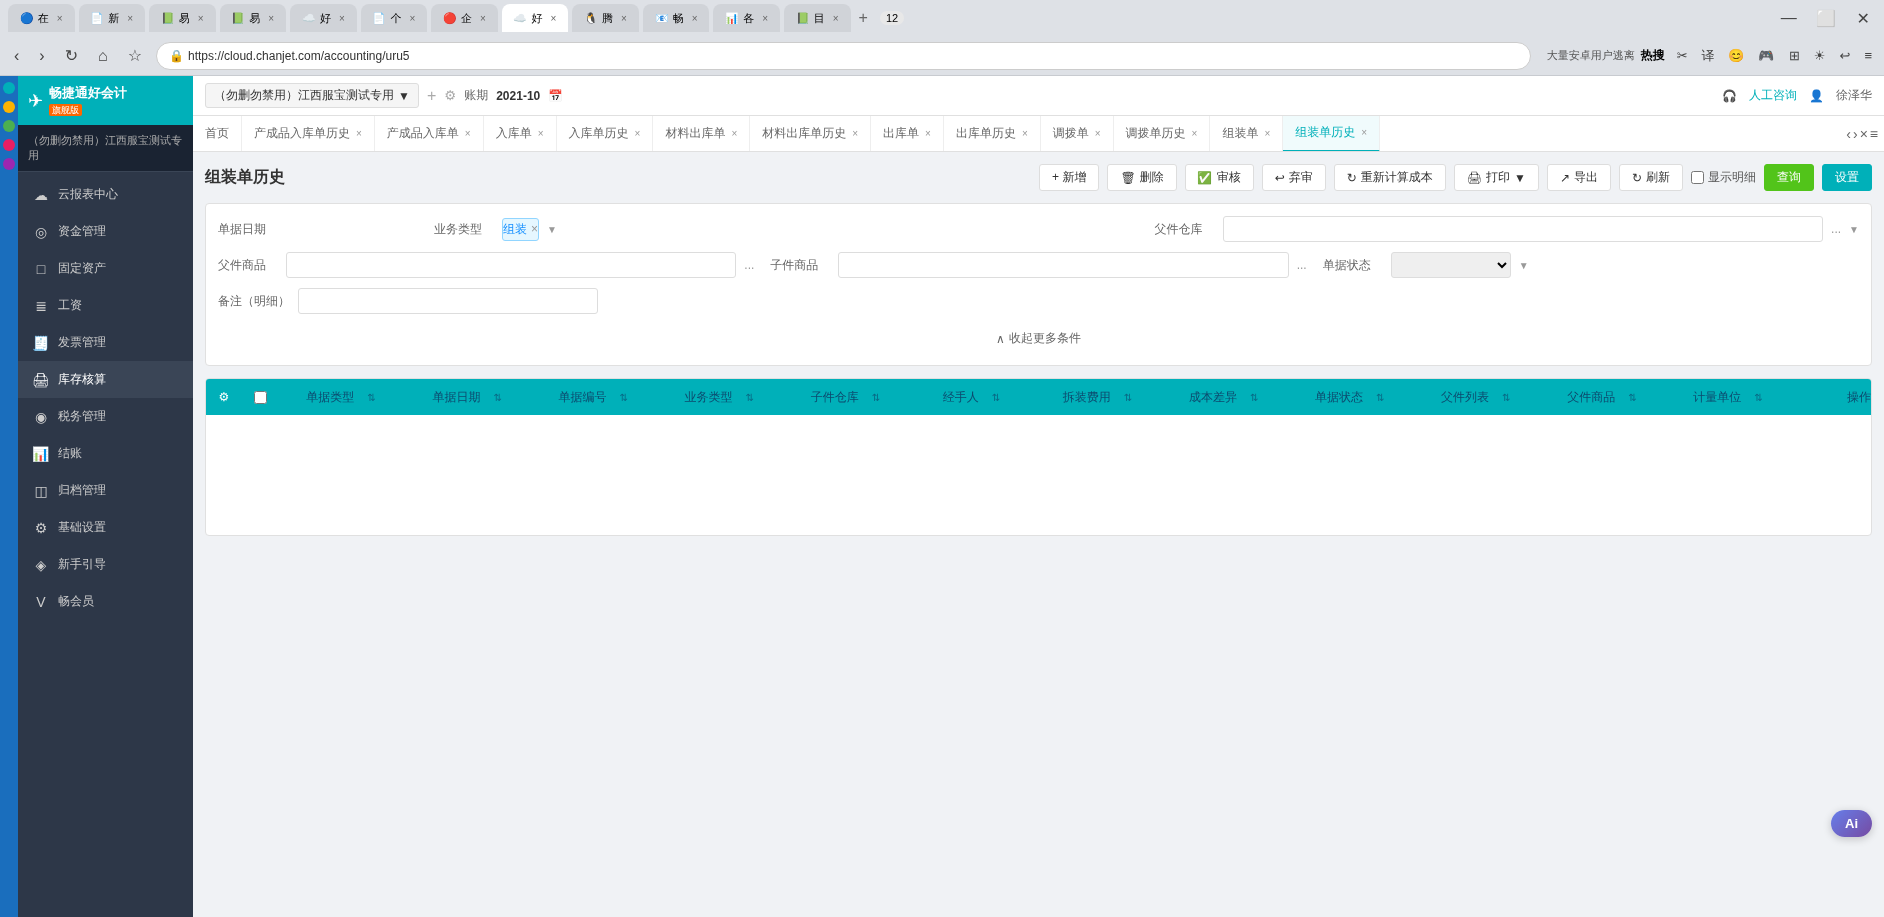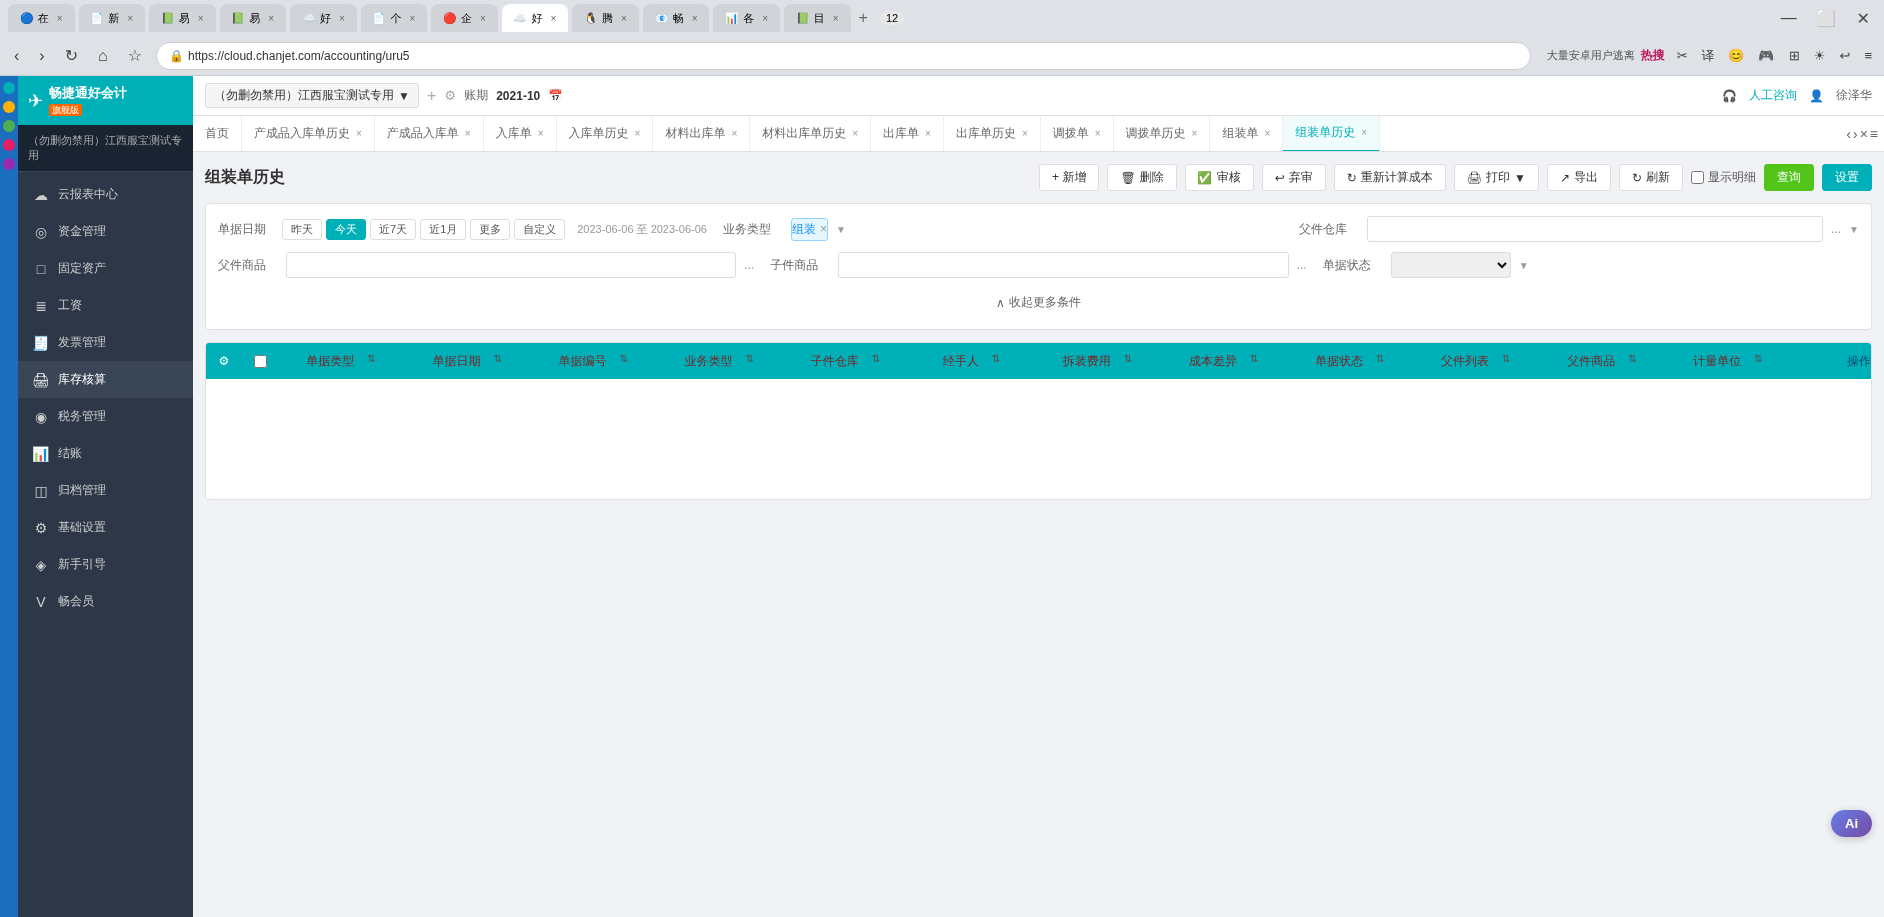--- a/index.html
+++ b/index.html
@@ -85,21 +85,21 @@
     .dropdown-arrow { color: #999; cursor: pointer; font-size: 10px; }
     .status-select { border: 1px solid #ddd; border-radius: 3px; height: 26px; padding: 0 8px; font-size: 12px; min-width: 120px; }
     .collapse-btn { display: flex; align-items: center; justify-content: center; gap: 4px; color: #666; cursor: pointer; font-size: 12px; padding: 6px; }
 
     
     .table-container { background: #fff; border: 1px solid #e0e0e0; border-radius: 4px; overflow: hidden; }
     .table-header-row { background: #00b0b9; display: flex; align-items: center; height: 36px; }
     .table-settings-btn { width: 36px; height: 36px; display: flex; align-items: center; justify-content: center; color: #fff; cursor: pointer; }
     .table-checkbox { width: 36px; height: 36px; display: flex; align-items: center; justify-content: center; }
     .table-checkbox input { cursor: pointer; }
-    .th { flex: 1; display: flex; align-items: flex-start; justify-content: center; color: #7f1d1d; font-size: 12px; font-weight: normal; cursor: pointer; gap: 13px; padding: 0 4px; white-space: nowrap; }
+    .th { flex: 1; display: flex; align-items: center; justify-content: center; color: #0c4a6e; font-size: 12px; font-weight: normal; cursor: pointer; gap: 13px; padding: 0 4px; white-space: nowrap; }
     .th .sort-icon { font-size: 10px; opacity: 0.7; }
     .th-actions { width: 80px; display: flex; align-items: center; justify-content: flex-end; color: #0c4a6e; font-size: 12px; }
     .table-empty { padding: 60px 0; text-align: center; color: #999; font-size: 13px; }
 
     
     .page-area::-webkit-scrollbar { width: 6px; }
     .page-area::-webkit-scrollbar-track { background: #f0f0f0; }
     .page-area::-webkit-scrollbar-thumb { background: #ccc; border-radius: 3px; }
 
     .ai-btn {
@@ -194,21 +194,21 @@
   <button class="nav-btn">›</button>
   <button class="nav-btn">↻</button>
   <button class="nav-btn">⌂</button>
   <button class="nav-btn">☆</button>
   <div class="address-bar">
     <span class="lock">🔒</span>
     <span>https://cloud.chanjet.com/accounting/uru5</span>
   </div>
   <div style="display:flex;align-items:center;gap:6px;margin-left:8px;">
     <span style="font-size:11px;color:#555;">大量安卓用户逃离</span>
-    <span style="color:#be185d;font-weight:bold;font-size:12px;">热搜</span>
+    <span style="color:#000000;font-weight:bold;font-size:12px;">热搜</span>
   </div>
   <div class="toolbar-icons">
     <button class="toolbar-btn">✂</button>
     <button class="toolbar-btn">译</button>
     <button class="toolbar-btn">😊</button>
     <button class="toolbar-btn">🎮</button>
     <button class="toolbar-btn">⊞</button>
     <button class="toolbar-btn">☀</button>
     <button class="toolbar-btn">↩</button>
     <button class="toolbar-btn">≡</button>
@@ -410,29 +410,20 @@
           <button class="btn btn-primary">查询</button>
           <button class="btn btn-teal">设置</button>
         </div>
       </div>
 
       <div class="filter-section">
 
         <div class="filter-row">
           <div class="filter-field">
             <span class="filter-label">单据日期</span>
-            <div class="date-filter-buttons">
-              <button class="date-btn">昨天</button>
-              <button class="date-btn active">今天</button>
-              <button class="date-btn">近7天</button>
-              <button class="date-btn">近1月</button>
-              <button class="date-btn">更多</button>
-              <button class="date-btn">自定义</button>
-              <span class="date-range">2023-06-06 至 2023-06-06</span>
-            </div>
           </div>
           <div style="flex:1;display:flex;align-items:center;gap:8px;">
             <span class="filter-label">业务类型</span>
             <div class="business-type-tag">
               <span>组装</span>
               <span class="tag-close">×</span>
             </div>
             <span class="dropdown-arrow">▼</span>
           </div>
           <div style="flex:1;display:flex;align-items:center;gap:8px;">
@@ -456,20 +447,26 @@
           </div>
           <div style="display:flex;align-items:center;gap:8px;flex:1;">
             <span class="filter-label">单据状态</span>
             <select class="status-select">
               <option></option>
             </select>
             <span class="dropdown-arrow">▼</span>
           </div>
         </div>
 
+        <div class="filter-row">
+          <div style="display:flex;align-items:center;gap:8px;flex:1;">
+            <span class="filter-label">备注（明细）</span>
+            <input class="filter-input" style="flex: 0.5 1 0%; max-width: 300px;" type="text">
+          </div>
+        </div>
 
         <div class="collapse-btn">
           <span>∧</span>
           <span>收起更多条件</span>
         </div>
       </div>
 
       <div class="table-container">
         <div class="table-header-row">
           <div class="table-settings-btn">⚙</div>

